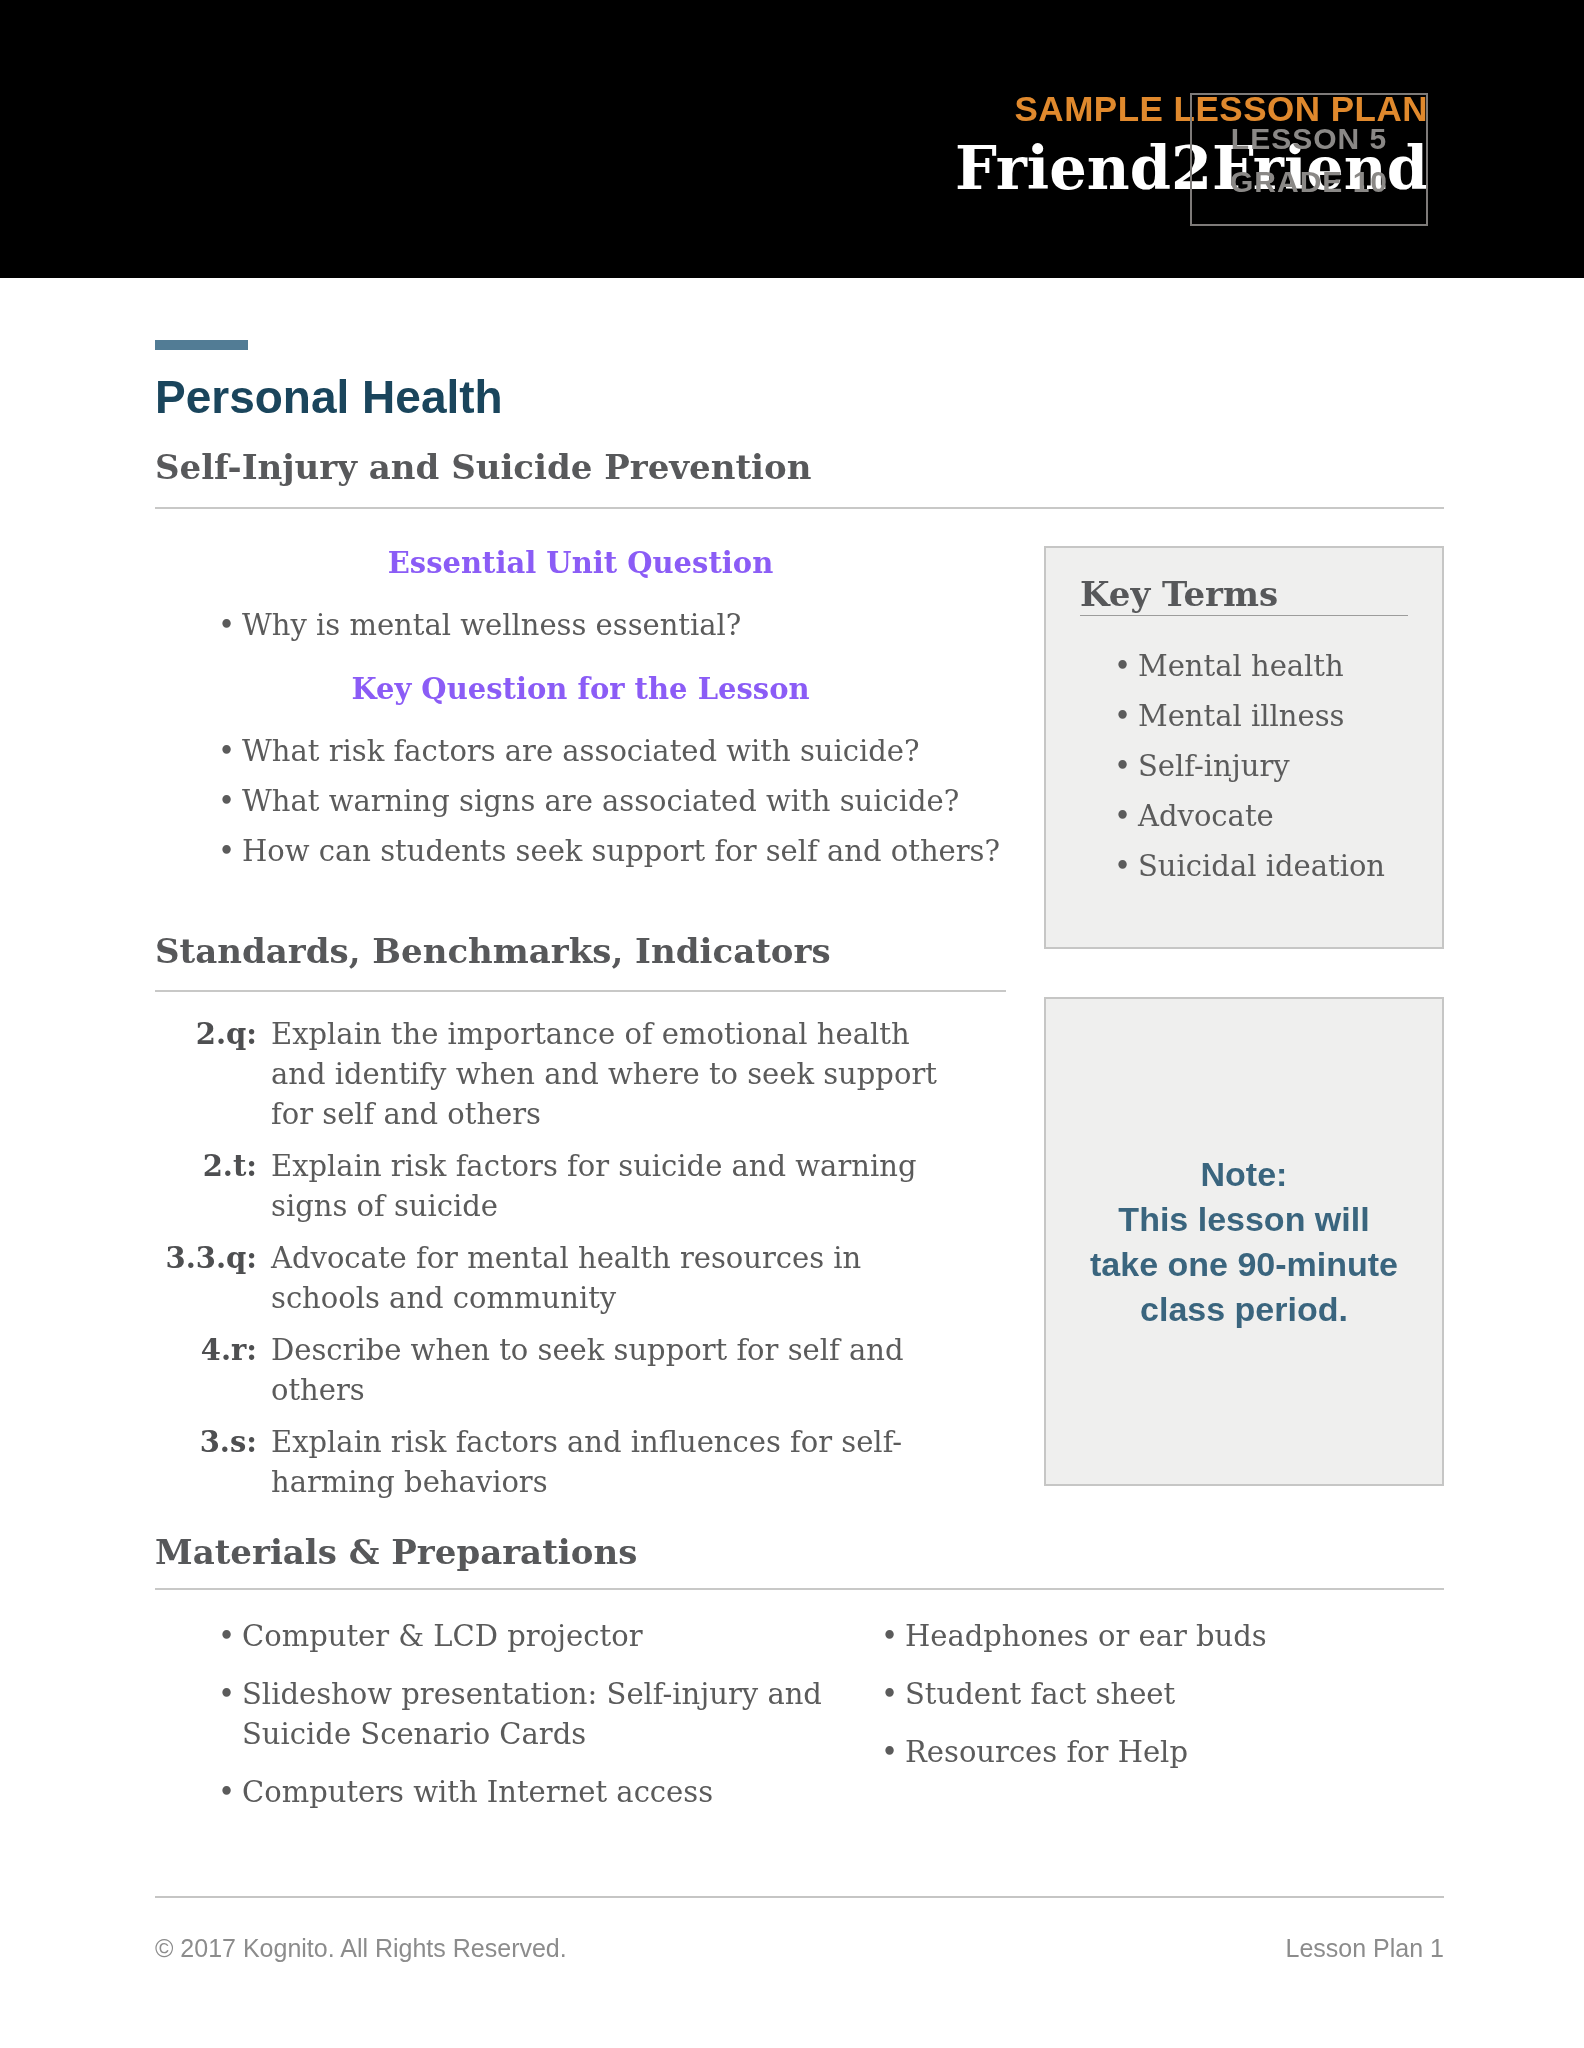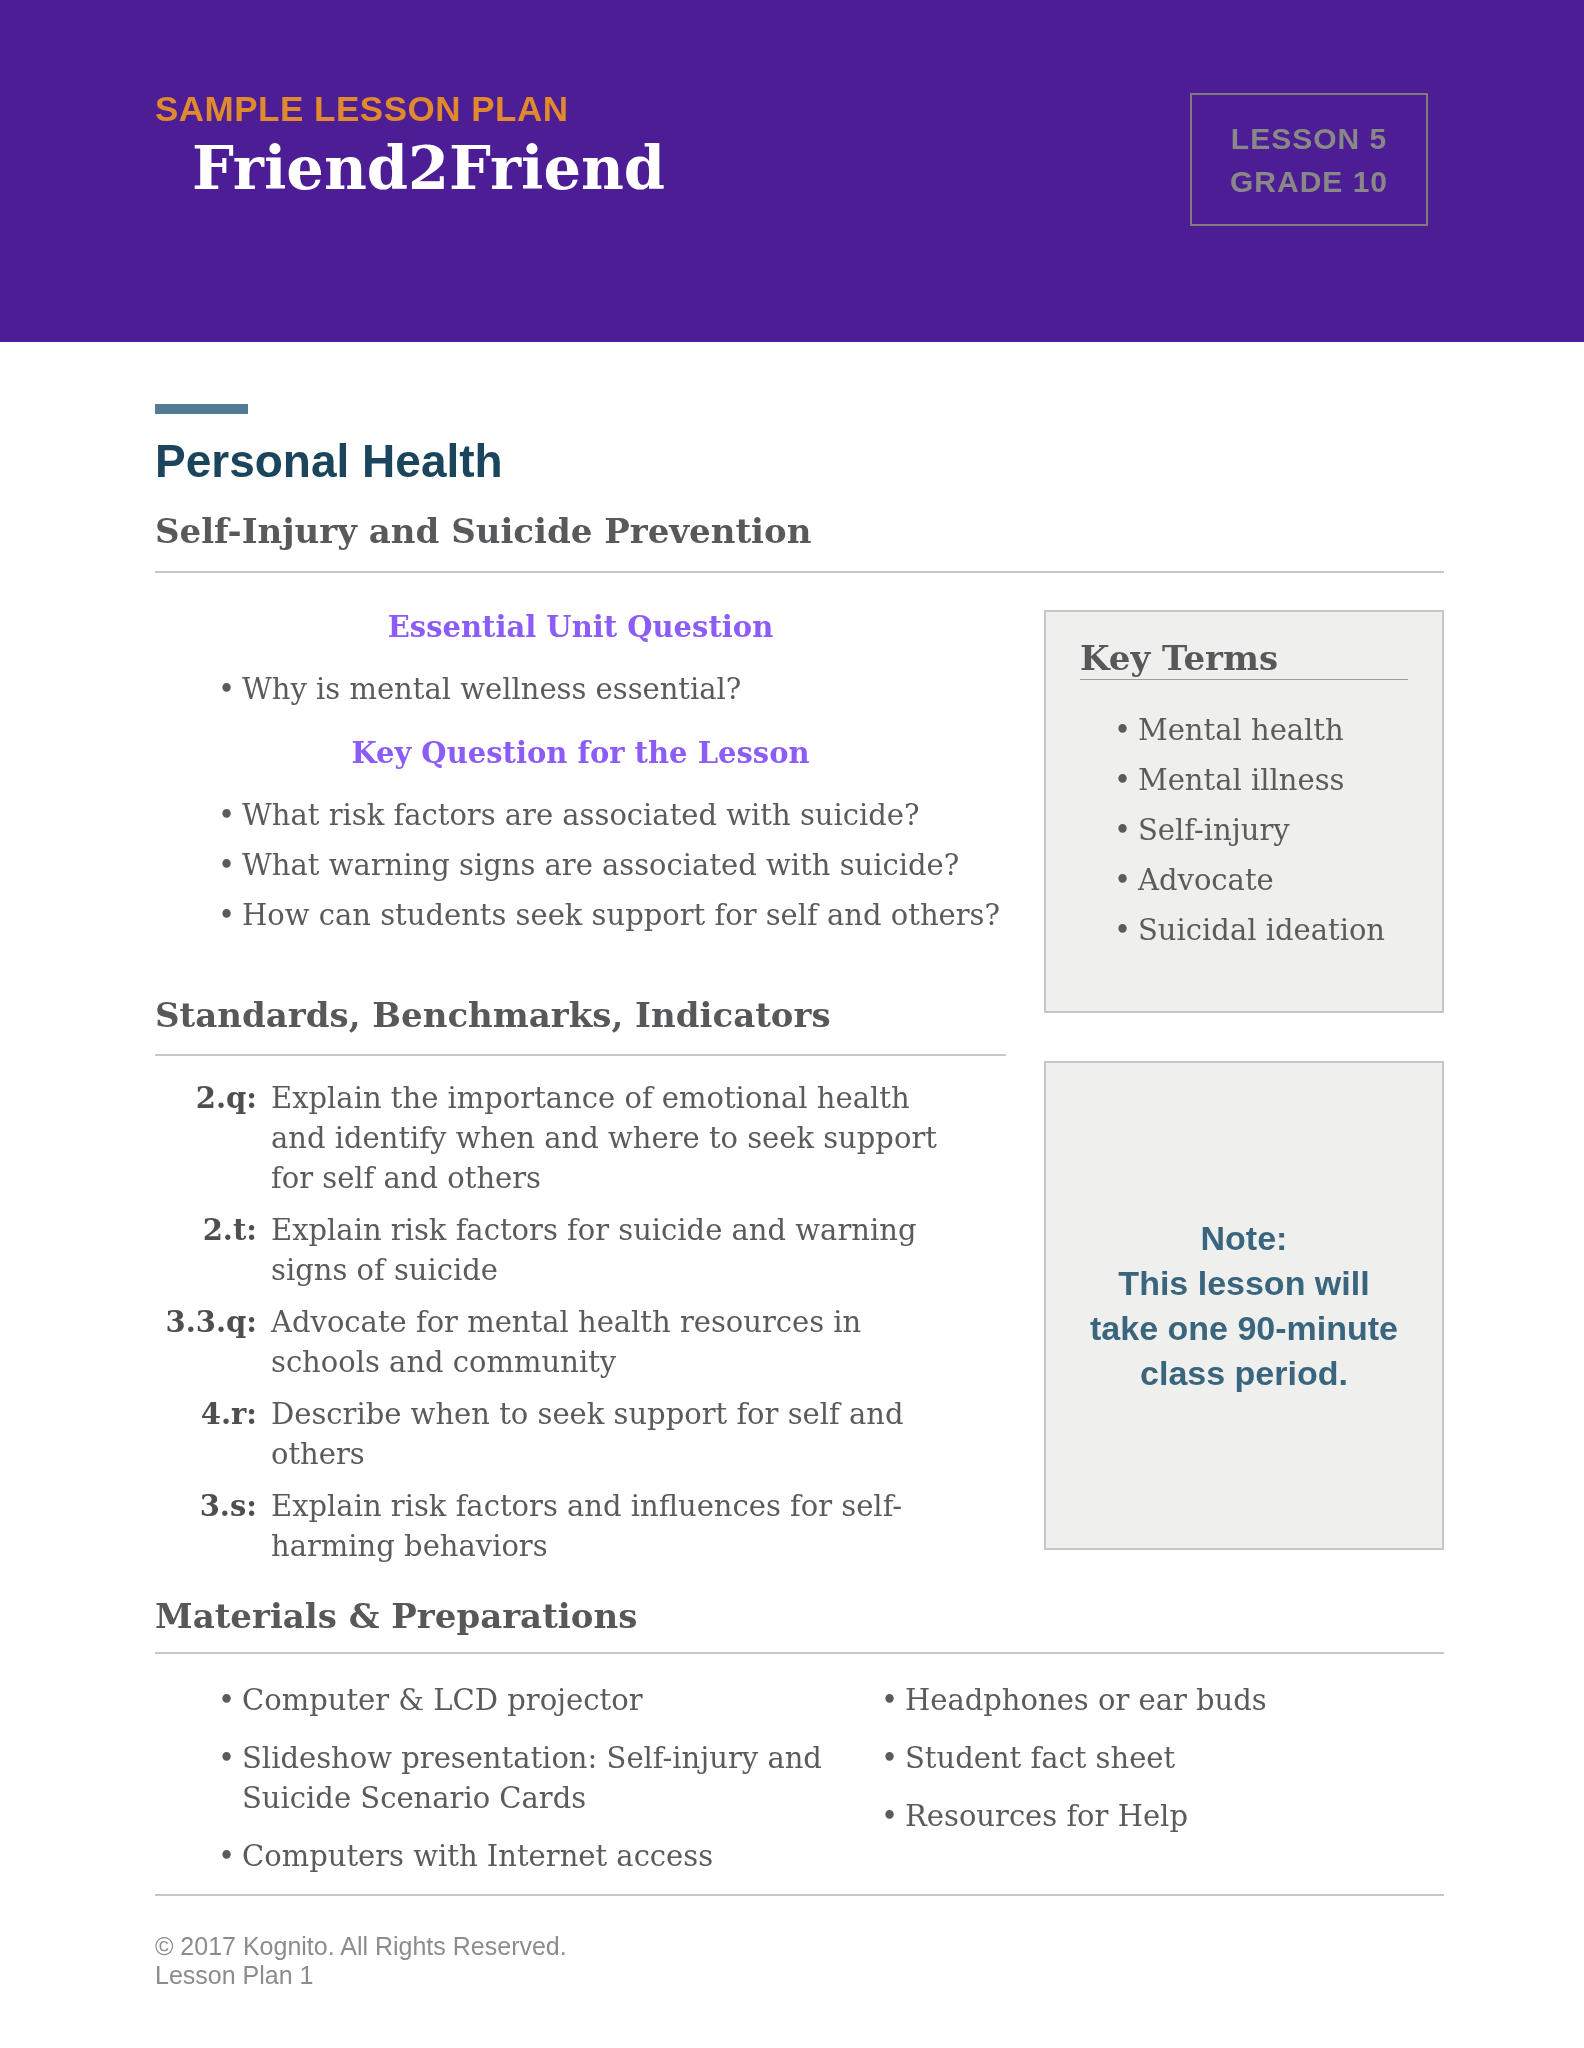--- a/index.html
+++ b/index.html
@@ -6,22 +6,22 @@
   html, body { margin: 0; padding: 0; background: #ffffff; }
   .page {
     width: 1584px; height: 2048px; margin: 0 auto;
     background: #ffffff; overflow: hidden;
     display: flex; flex-direction: column;
     font-family: "DejaVu Serif", serif;
   }
 
   
   .hero {
-    height: 342px; flex: none; background: #4c1d95;
-    padding: 90px 156px 0 155px; position: relative;
+    height: 278px; flex: none; background: #000000;
+    padding: 90px 156px 0 155px; position: relative; text-align: right;
   }
   .hero-eyebrow {
     font-family: "Liberation Sans", sans-serif;
     font-size: 35px; font-weight: 700; letter-spacing: 0.5px;
     color: #E0892D; line-height: 1.1;
   }
   .hero-title {
     font-family: "DejaVu Serif", serif;
     font-size: 59px; font-weight: 700; color: #FFFFFF;
     line-height: 1.1; margin-top: 8px; margin-left: 37px;
@@ -113,21 +113,21 @@
   .materials-section .slab-heading { padding-bottom: 16px; }
   .mat-cols { display: flex; margin-top: 26px; }
   .mat-col1 { flex: none; width: 726px; }
   .mat-col2 { flex: 1; }
   .mat-cols .blist li { margin-bottom: 18px; }
   .mat-col2 .blist { padding-left: 0; }
 
   
   .footer { margin-top: auto; border-top: 2px solid #C5C5C4; padding-top: 36px;
     display: flex; justify-content: space-between; align-items: baseline;
-    font-family: "Liberation Sans", sans-serif; font-size: 25px; color: #8C8C8C; flex-direction: column;
+    font-family: "Liberation Sans", sans-serif; font-size: 25px; color: #8C8C8C;
   }
 </style>
 </head>
 <body>
 
 <div class="page">
 
   <div class="hero">
     <div class="hero-eyebrow">SAMPLE LESSON PLAN</div>
     <div class="hero-title">Friend2Friend</div>

